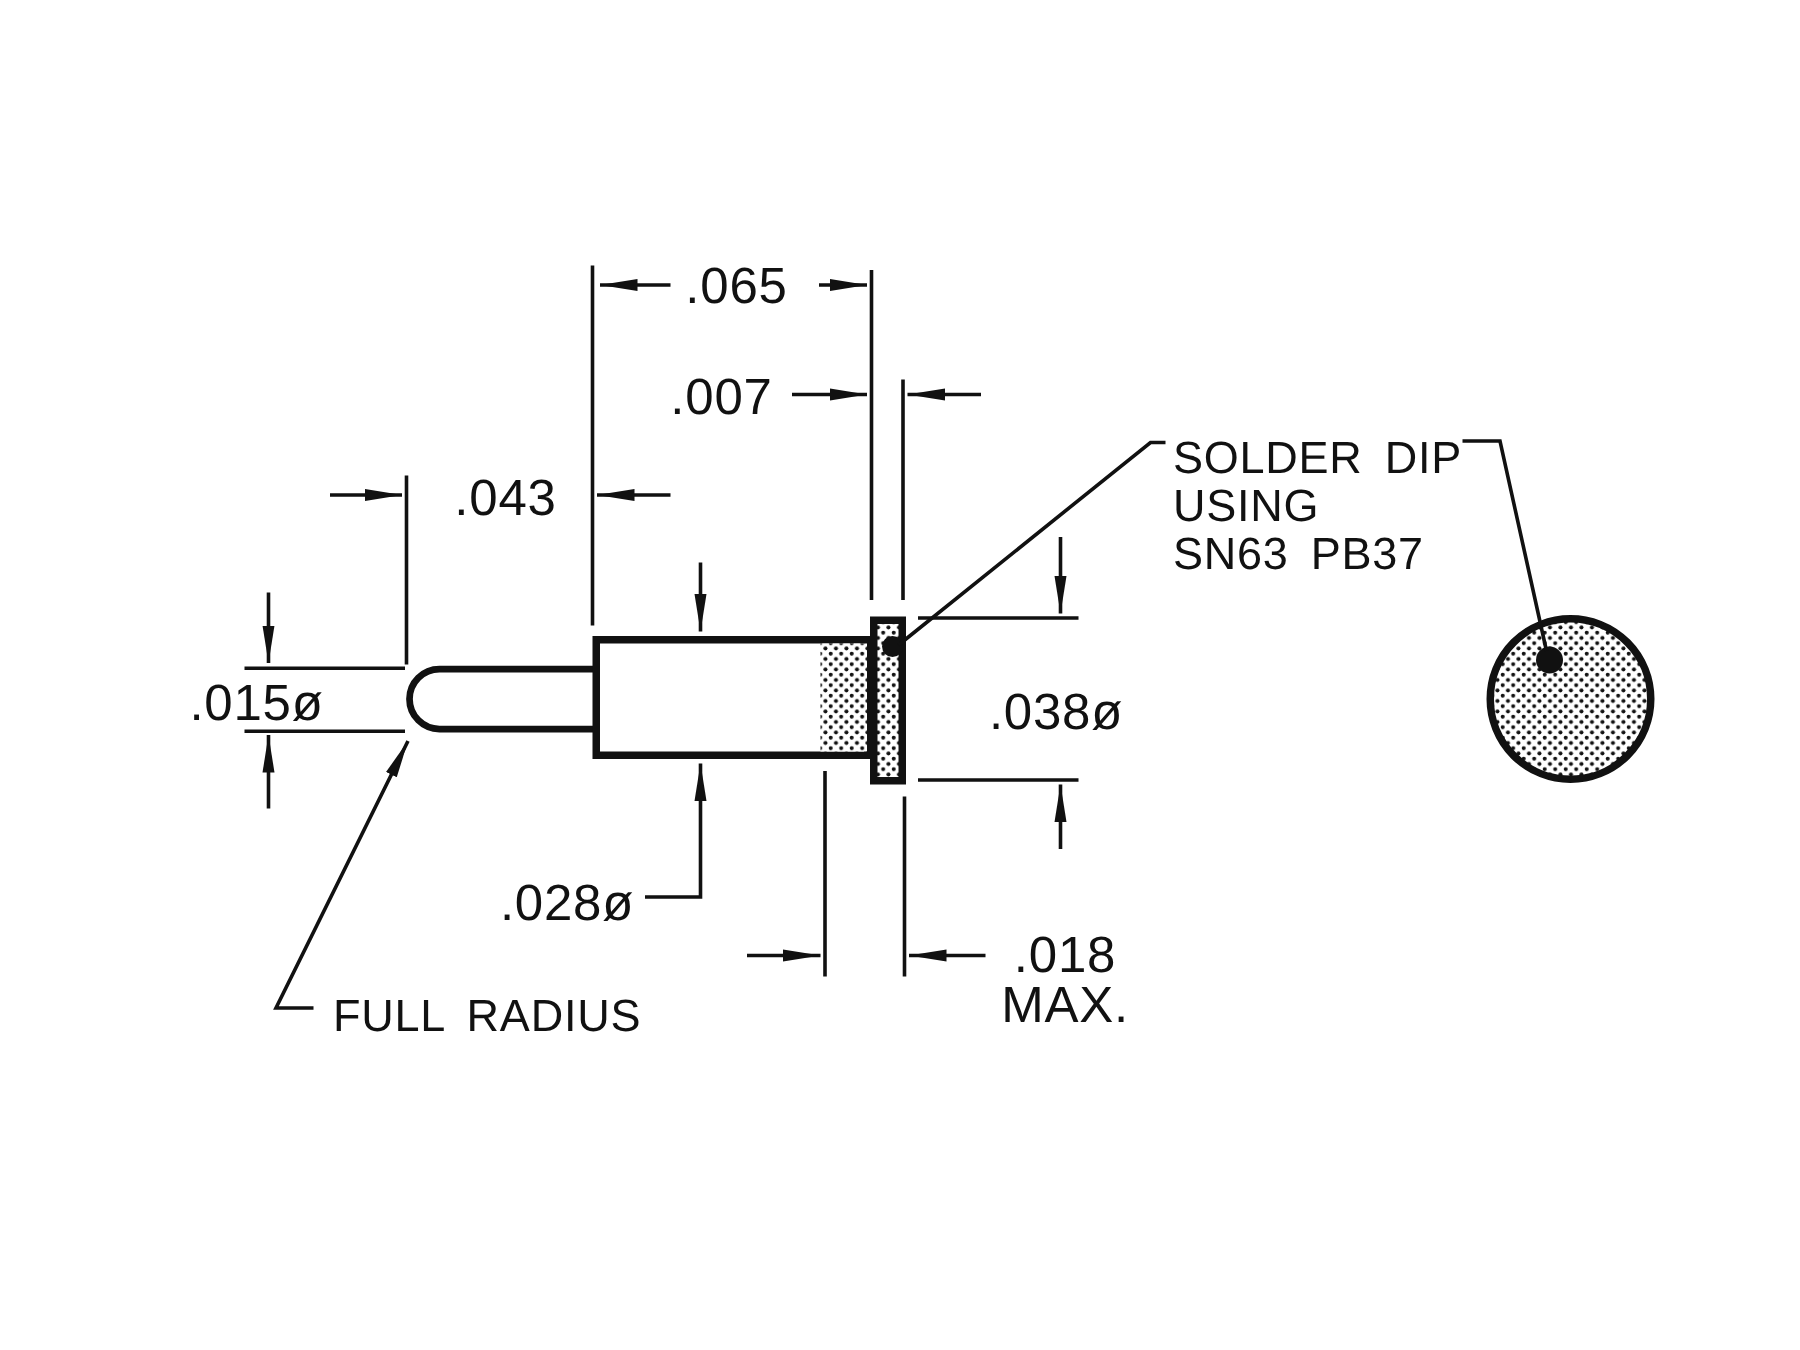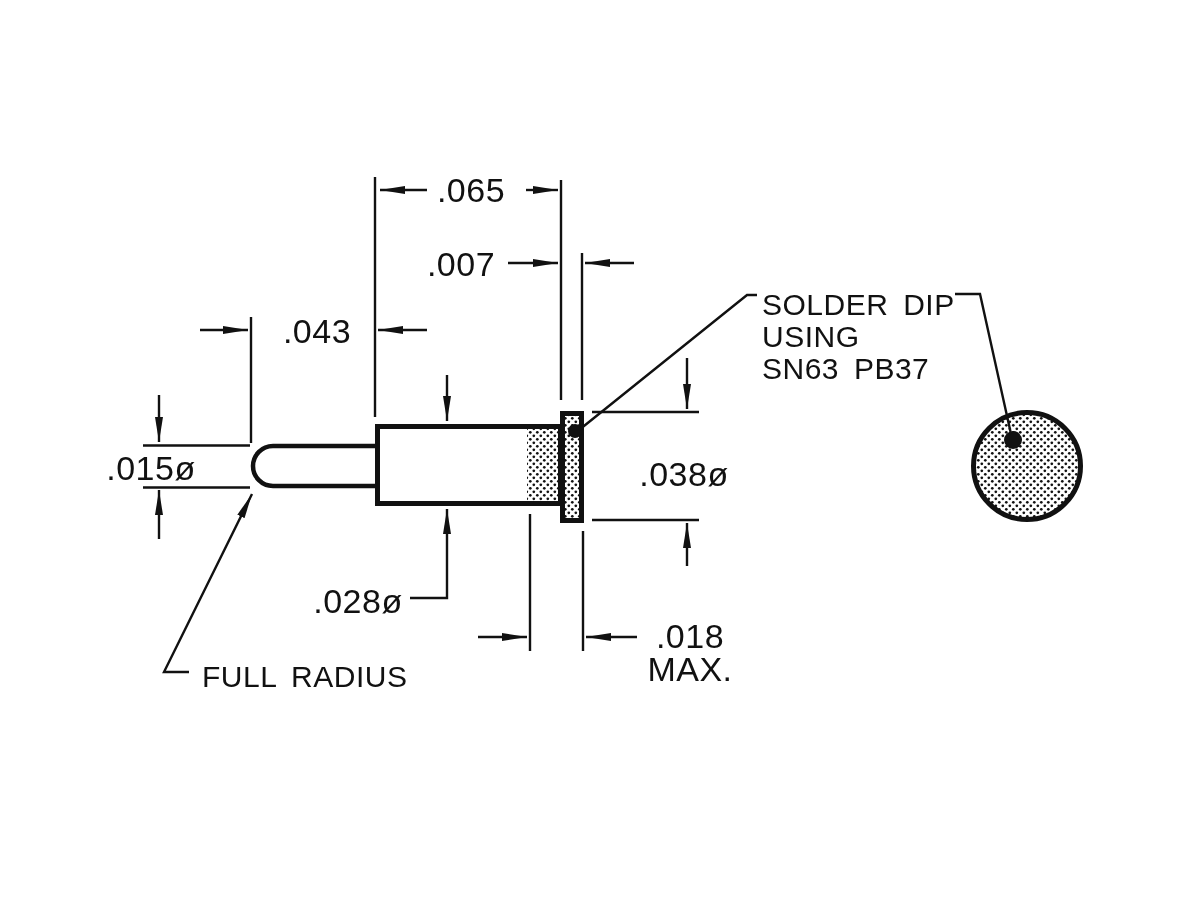--- a/index.html
+++ b/index.html
@@ -3,20 +3,21 @@
 <meta charset="utf-8">
 <style>
   html, body { margin: 0; padding: 0; background: #ffffff; }
   .canvas {
     position: relative;
     width: 1156px;
     height: 900px;
     background: #ffffff;
     overflow: hidden;
     font-family: "Liberation Sans", sans-serif;
+    margin-left: 20px;
   }
   svg text {
     fill: #111111;
     font-family: "Liberation Sans", sans-serif;
   }
   .dim-label  { font-size: 34px; letter-spacing: 0.5px; }
   .note-label { font-size: 30px; letter-spacing: 0.5px; word-spacing: 6px; }
 </style>
 </head>
 <body>

